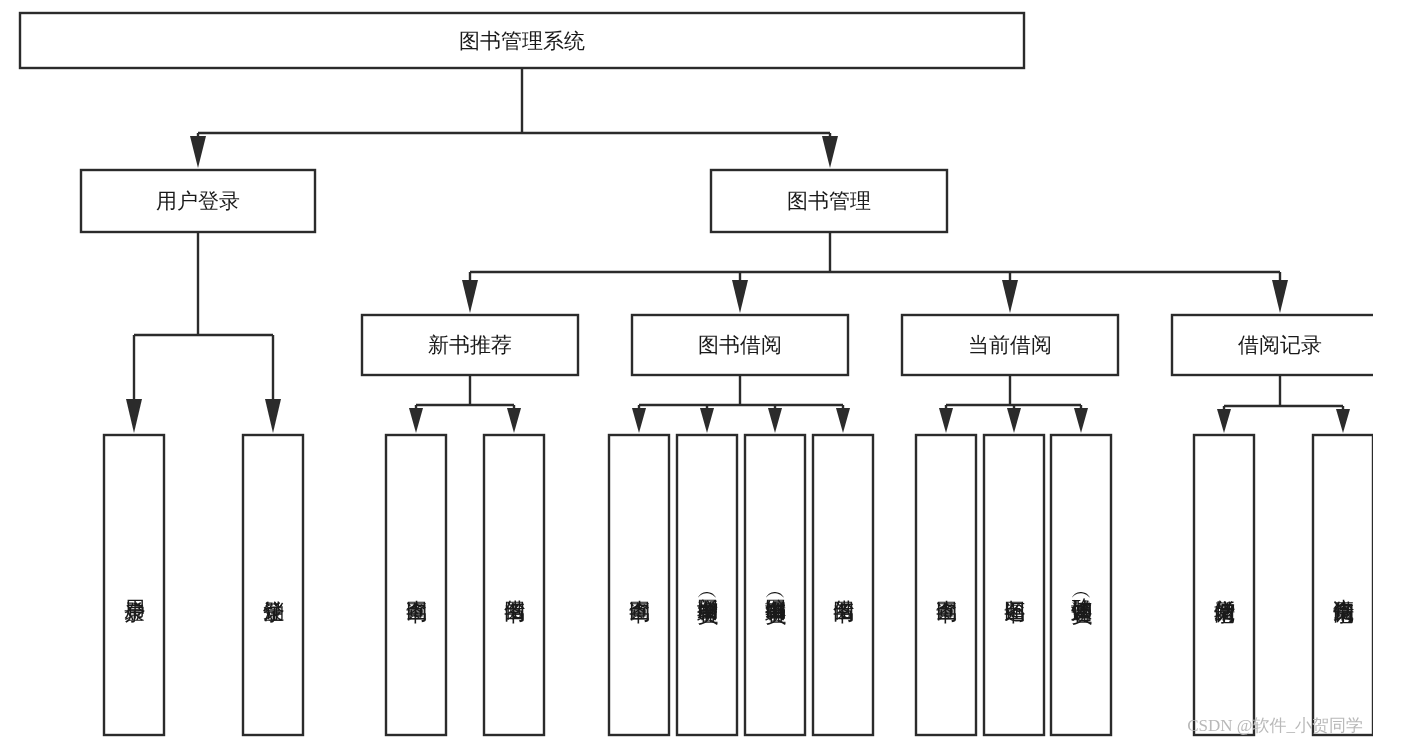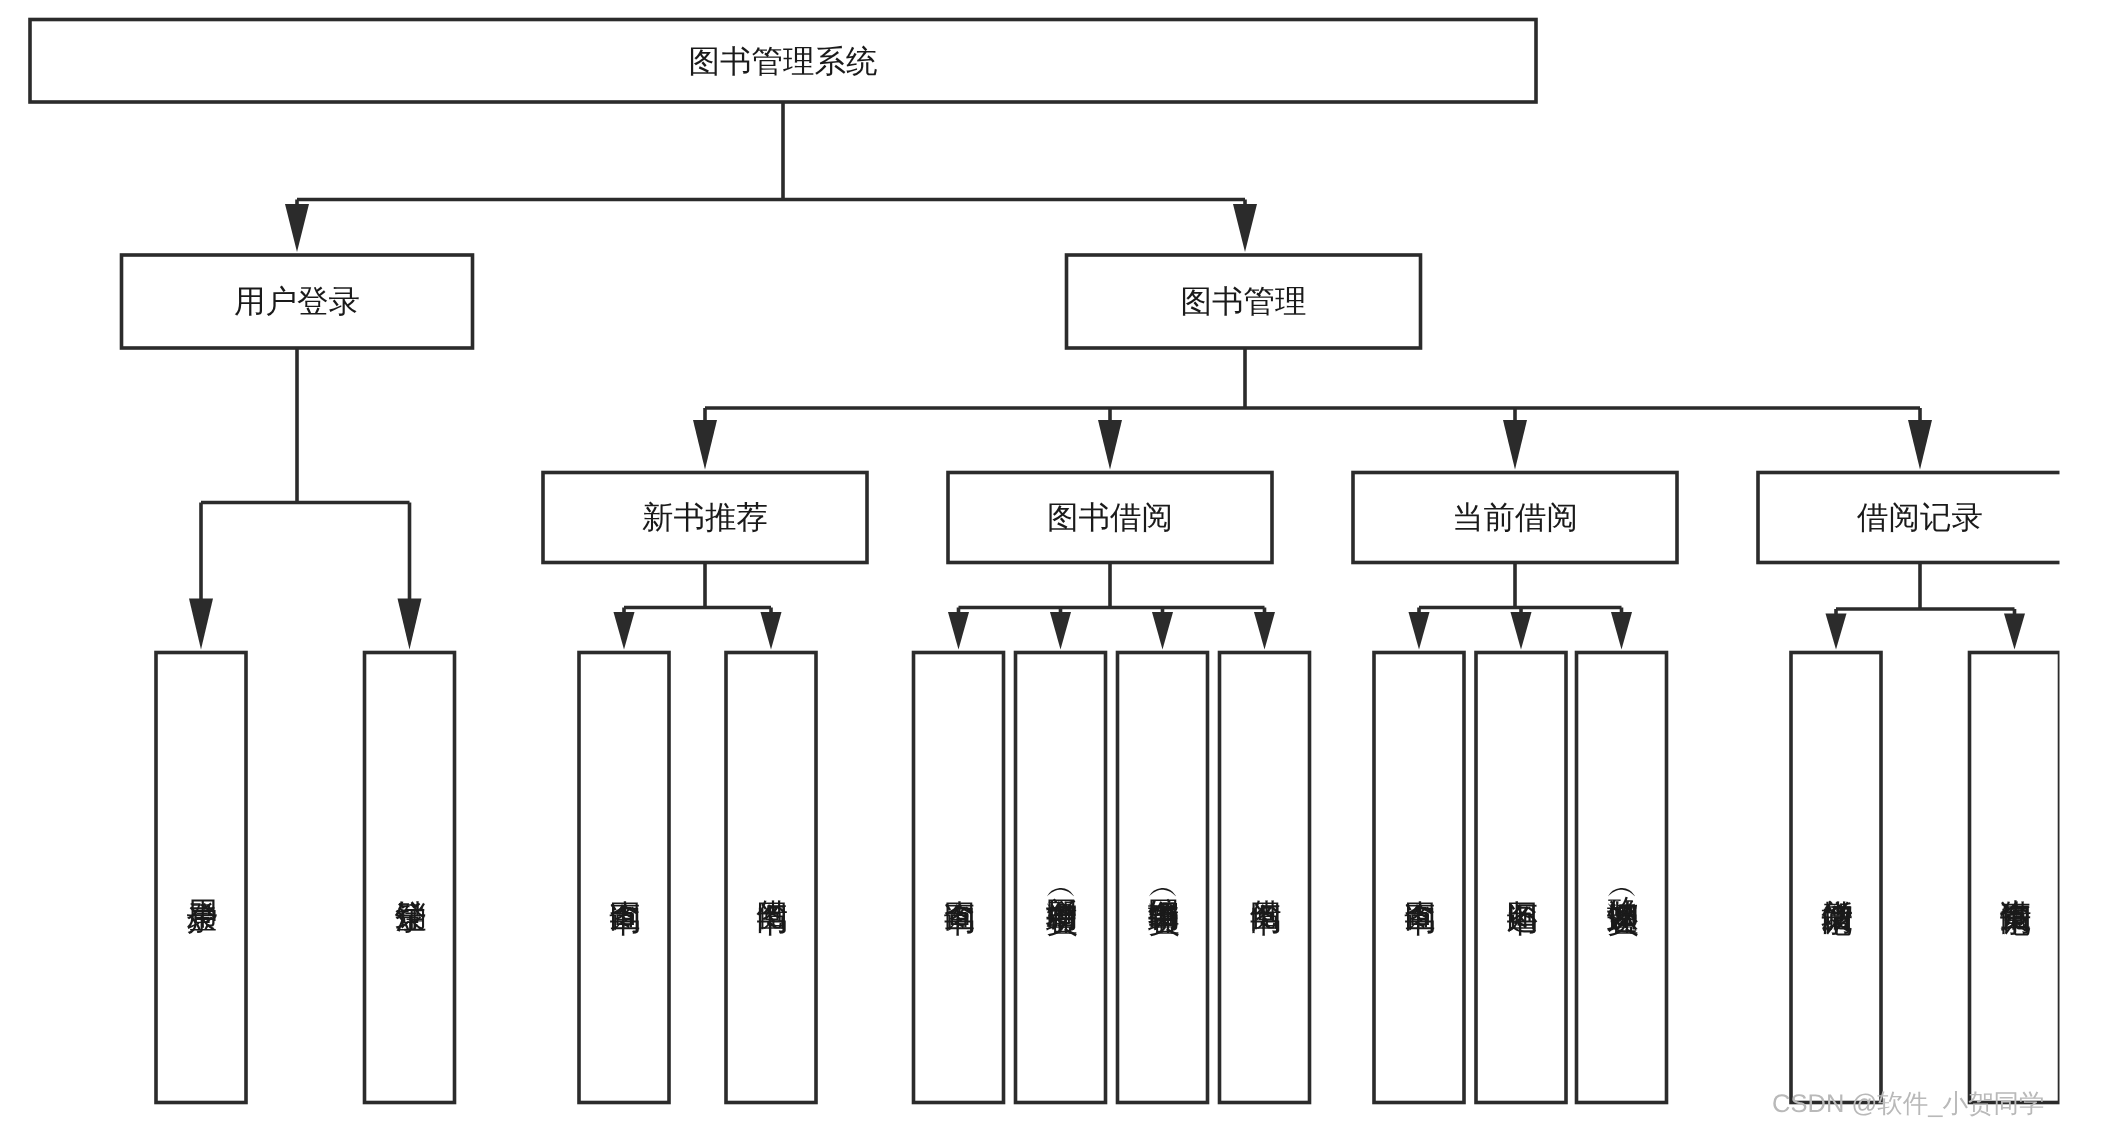--- a/index.html
+++ b/index.html
@@ -57,22 +57,22 @@
     letter-spacing: 1px;
     display: flex;
     align-items: center;
     justify-content: center;
     white-space: nowrap;
     pointer-events: none;
   }
   .watermark {
     position: absolute;
     right: 10px;
-    bottom: 0;
-    font-family: Liberation Sans, sans-serif;
+    bottom: 10px;
+    font-family: Liberation Serif, serif;
     font-size: 17px;
     color: #b9b9b9;
     white-space: nowrap;
   }
 </style>
 </head>
 <body>
 
 <div id="diagram-root">
 

